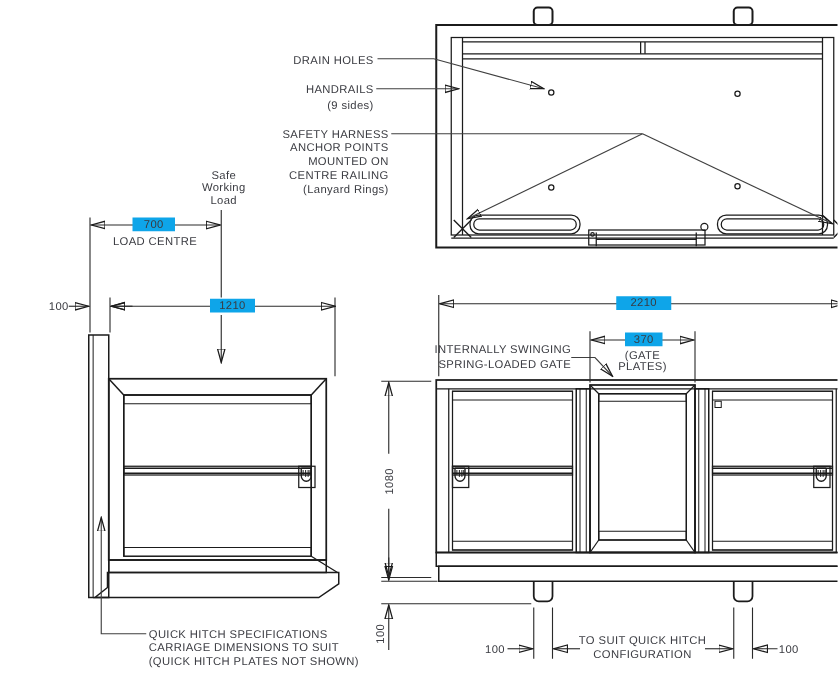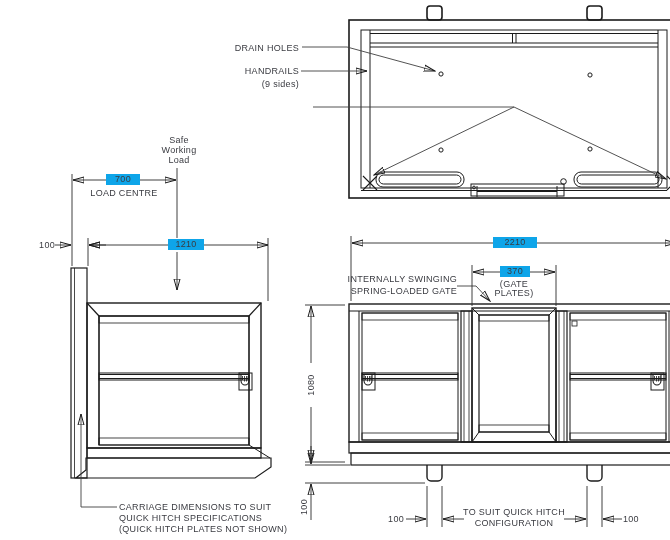--- a/index.html
+++ b/index.html
@@ -192,20 +192,27 @@
   </g>
 </svg>
 
   <div class="lbl rgt" style="left:175px;top:43px;width:100px;">DRAIN HOLES</div>
 
   <div class="lbl rgt lh13" style="left:175px;top:65px;width:100px;">
     <div>HANDRAILS</div>
     <div>(9 sides)</div>
   </div>
 
+  <div class="lbl rgt" style="left:165px;top:102px;width:122px;">
+    <div>SAFETY HARNESS</div>
+    <div>ANCHOR POINTS</div>
+    <div>MOUNTED ON</div>
+    <div>CENTRE RAILING</div>
+    <div>(Lanyard Rings)</div>
+  </div>
 
   <div class="lbl ctr lh10" style="left:127px;top:135px;width:56px;">
     <div>Safe</div>
     <div>Working</div>
     <div>Load</div>
   </div>
 
   <div class="lbl ctr bgw" style="left:82px;top:174px;width:32px;">700</div>
   <div class="lbl ctr" style="left:58px;top:188px;width:84px;">LOAD CENTRE</div>
   <div class="lbl rgt" style="left:6px;top:240px;width:25px;">100</div>
@@ -227,18 +234,18 @@
   <div class="lbl ctr rot" style="left:260px;top:502px;width:40px;height:10px;">100</div>
 
   <div class="lbl rgt" style="left:354px;top:514px;width:26px;">100</div>
   <div class="lbl ctr" style="left:430px;top:507px;width:120px;">
     <div>TO SUIT QUICK HITCH</div>
     <div>CONFIGURATION</div>
   </div>
   <div class="lbl" style="left:599px;top:514px;width:26px;">100</div>
 
   <div class="lbl" style="left:95px;top:502px;width:175px;">
+    <div>QUICK HITCH SPECIFICATIONS</div>
     <div>CARRIAGE DIMENSIONS TO SUIT</div>
-    <div>QUICK HITCH SPECIFICATIONS</div>
     <div>(QUICK HITCH PLATES NOT SHOWN)</div>
   </div>
 
 </div>
 
 </body></html>

